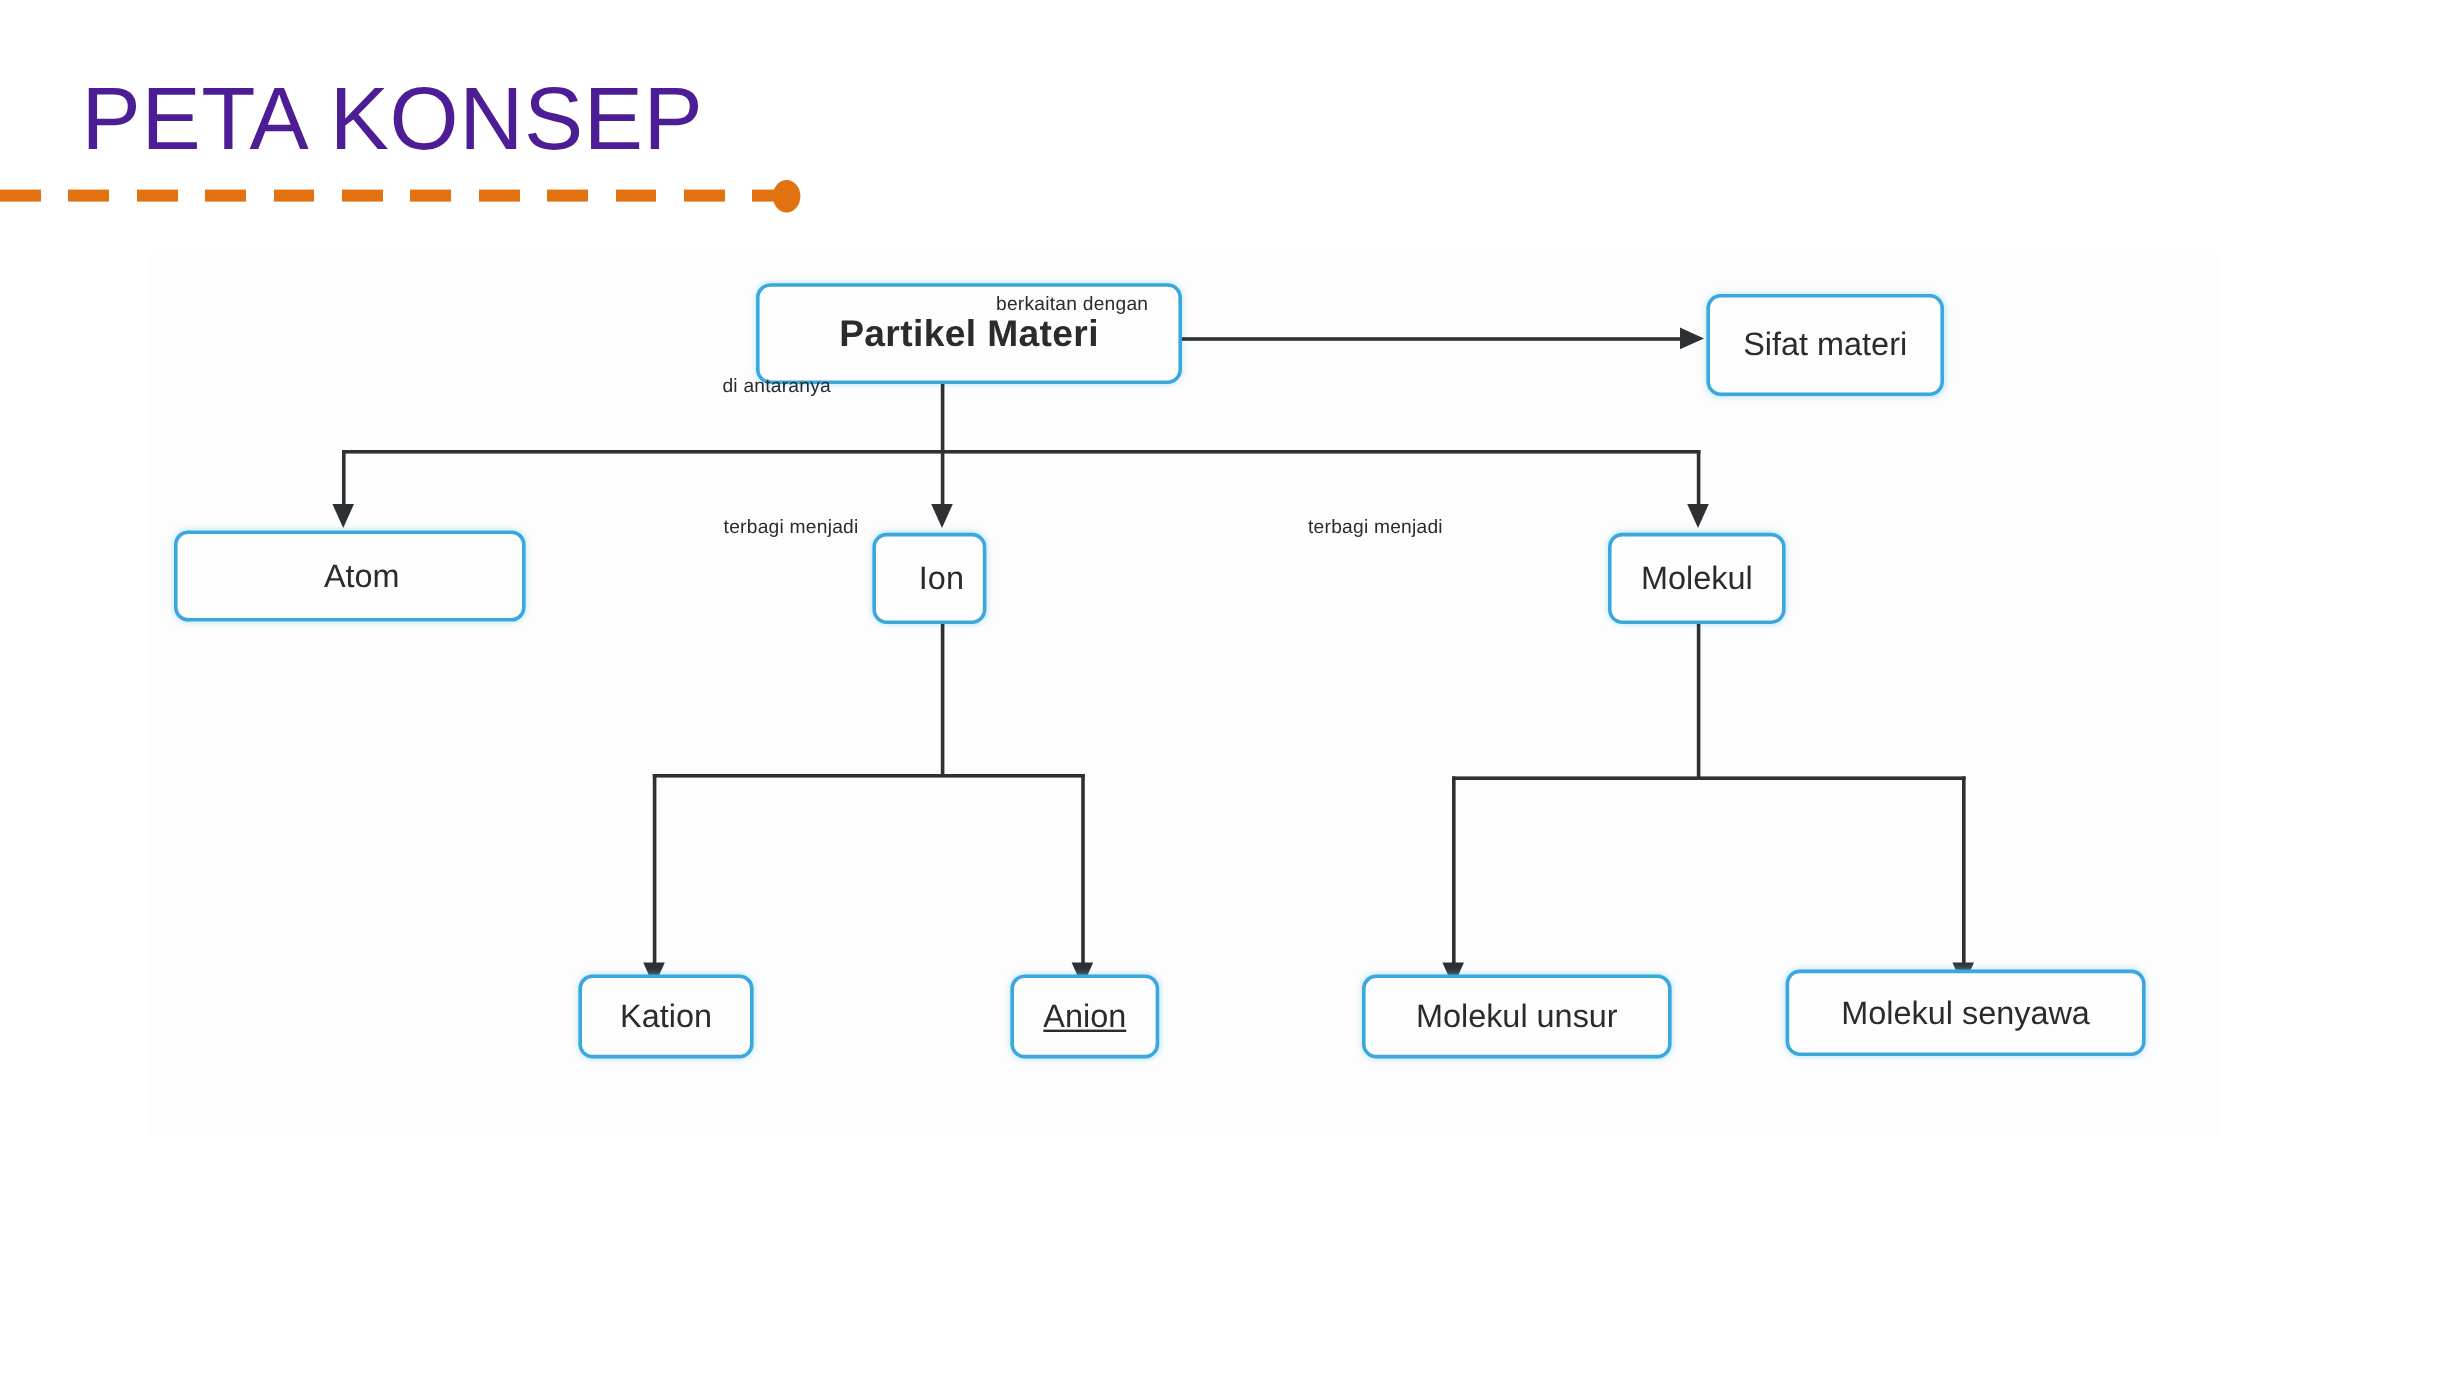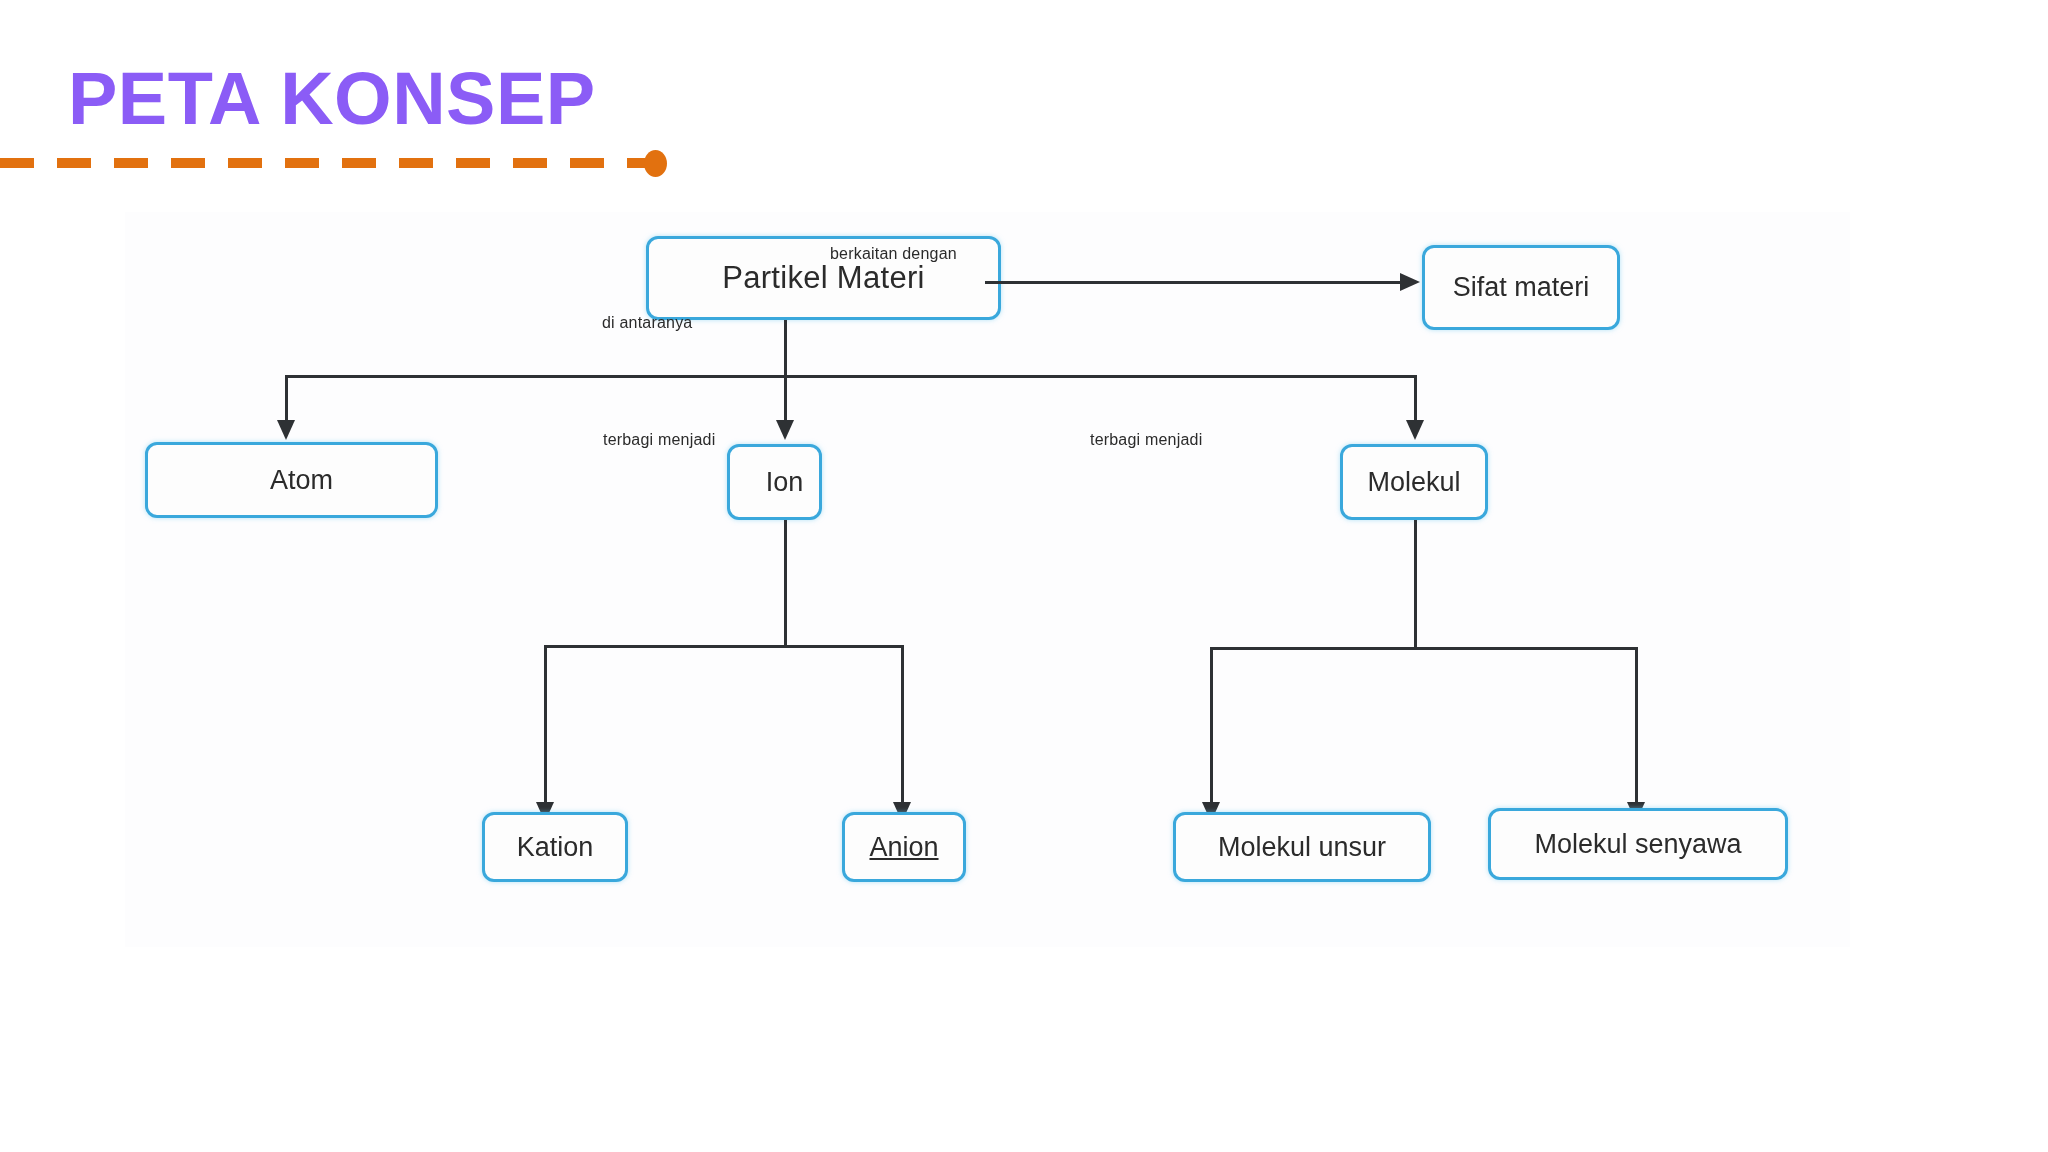--- a/index.html
+++ b/index.html
@@ -15,23 +15,23 @@
     overflow: hidden;
     font-family: "Liberation Sans", sans-serif;
   }
 
   
   #slide-title {
     position: absolute;
     left: 68px;
     top: 62px;
     font-size: 74px;
-    font-weight: bold;
+    font-weight: normal;
     letter-spacing: 0.5px;
-    color: #8b5cf6;
+    color: #4c1d95;
     line-height: 1;
     white-space: nowrap;
   }
 
   
   #title-rule {
     position: absolute;
     left: 0px;
     top: 158px;
     width: 650px;
@@ -73,24 +73,23 @@
     background: #fdfdfd;
     display: flex;
     align-items: center;
     justify-content: center;
     color: #2b2b2b;
     font-size: 27px;
     white-space: nowrap;
     box-shadow: 0 0 5px rgba(120, 205, 240, 0.55);
   }
   .node.root {
-    font-weight: normal;
+    font-weight: bold;
     font-size: 31px;
     letter-spacing: 0.3px;
-    margin-left: 16px;
   }
 
   
   .hline, .vline {
     position: absolute;
     background: #2e3134;
   }
   .hline { height: 3px; }
   .vline { width: 3px; }
 
@@ -179,18 +178,18 @@
     <div class="vline" style="left:1085px; top:435px; height:158px;"></div>
     <div class="arrowhead down" style="left:1077px; top:590px;"></div>
 
     <div class="vline" style="left:1510px; top:435px; height:158px;"></div>
     <div class="arrowhead down" style="left:1502px; top:590px;"></div>
 
     <div class="node" style="left:357px; top:600px; width:146px; height:70px;">Kation</div>
 
     <div class="node" style="left:717px; top:600px; width:124px; height:70px;text-decoration:underline;">Anion</div>
 
-    <div class="node" style="left:1048px; top:600px; width:258px; height:70px;">Molekul unsur</div>
+    <div class="node" style="left:1010px; top:600px; width:258px; height:70px;">Molekul unsur</div>
 
     <div class="node" style="left:1363px; top:596px; width:300px; height:72px;">Molekul senyawa</div>
 
   </div>
 </div>
 
 </body></html>

